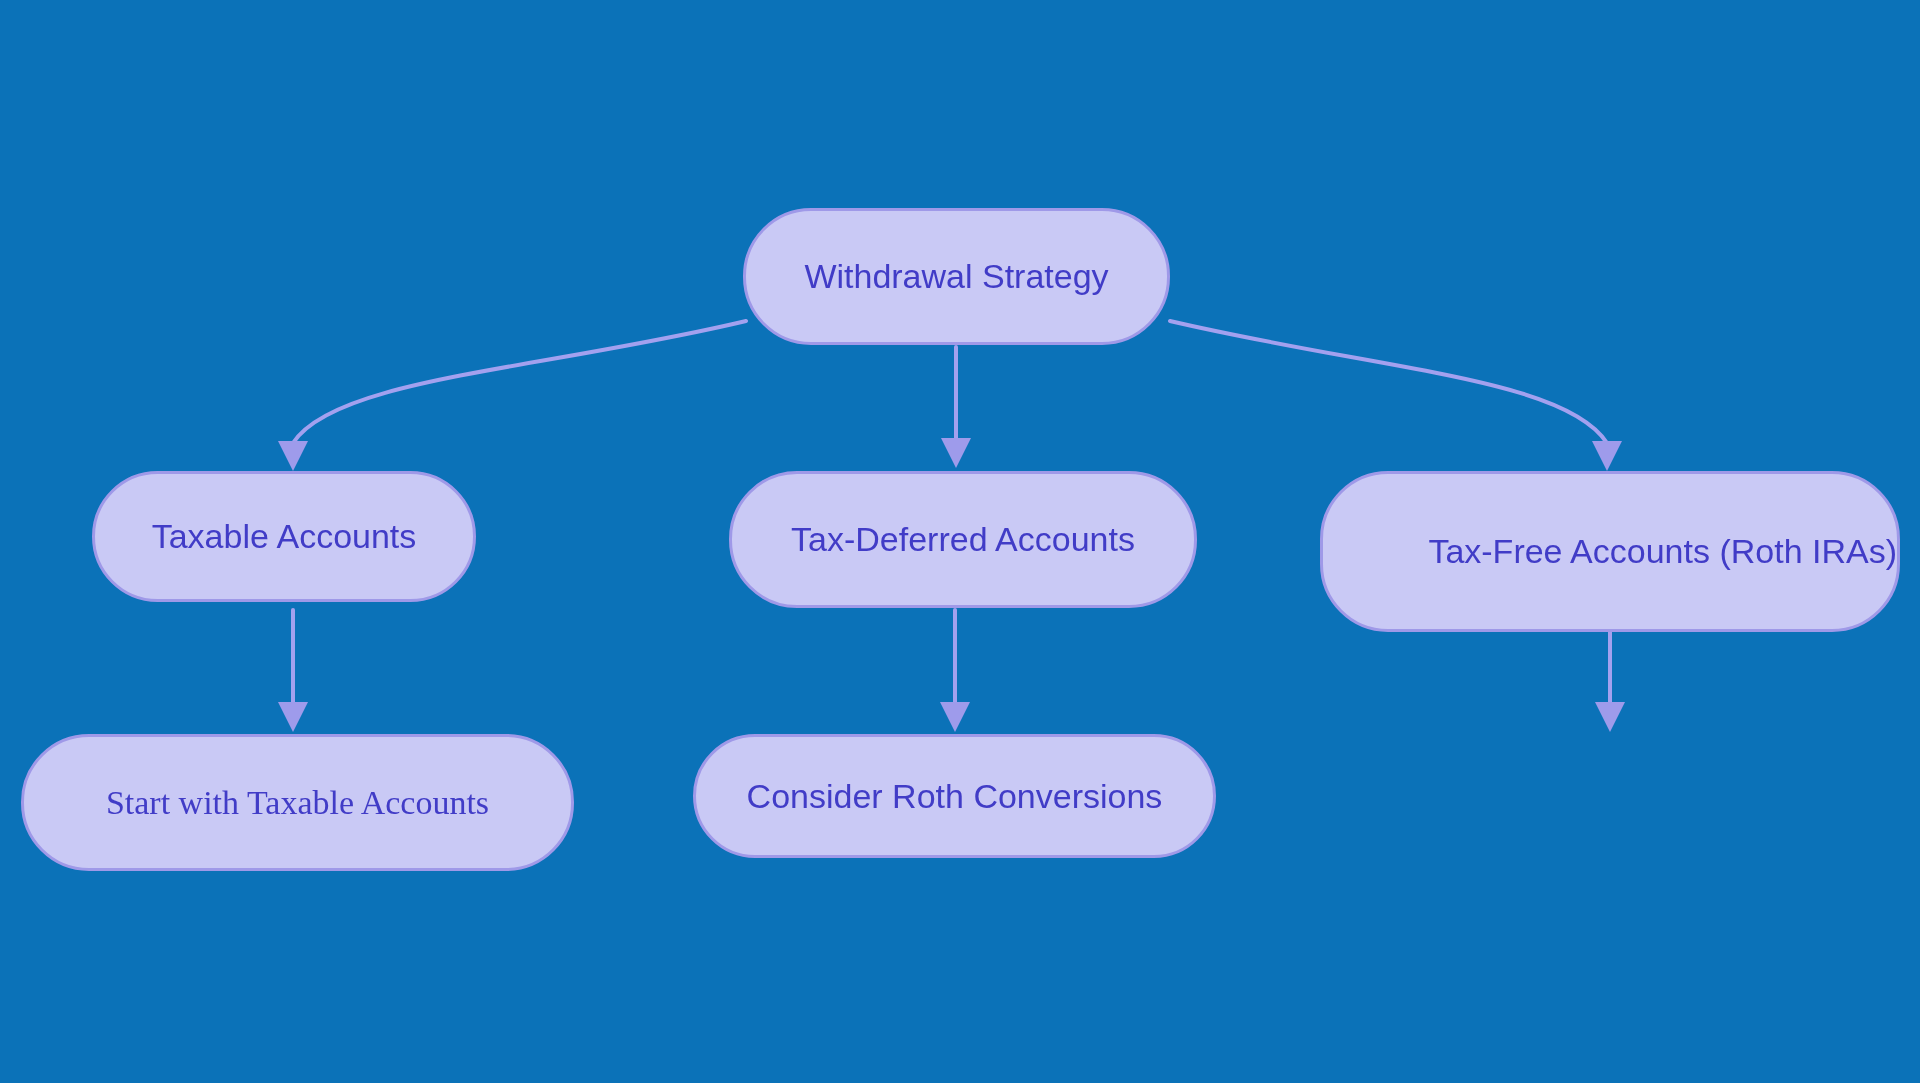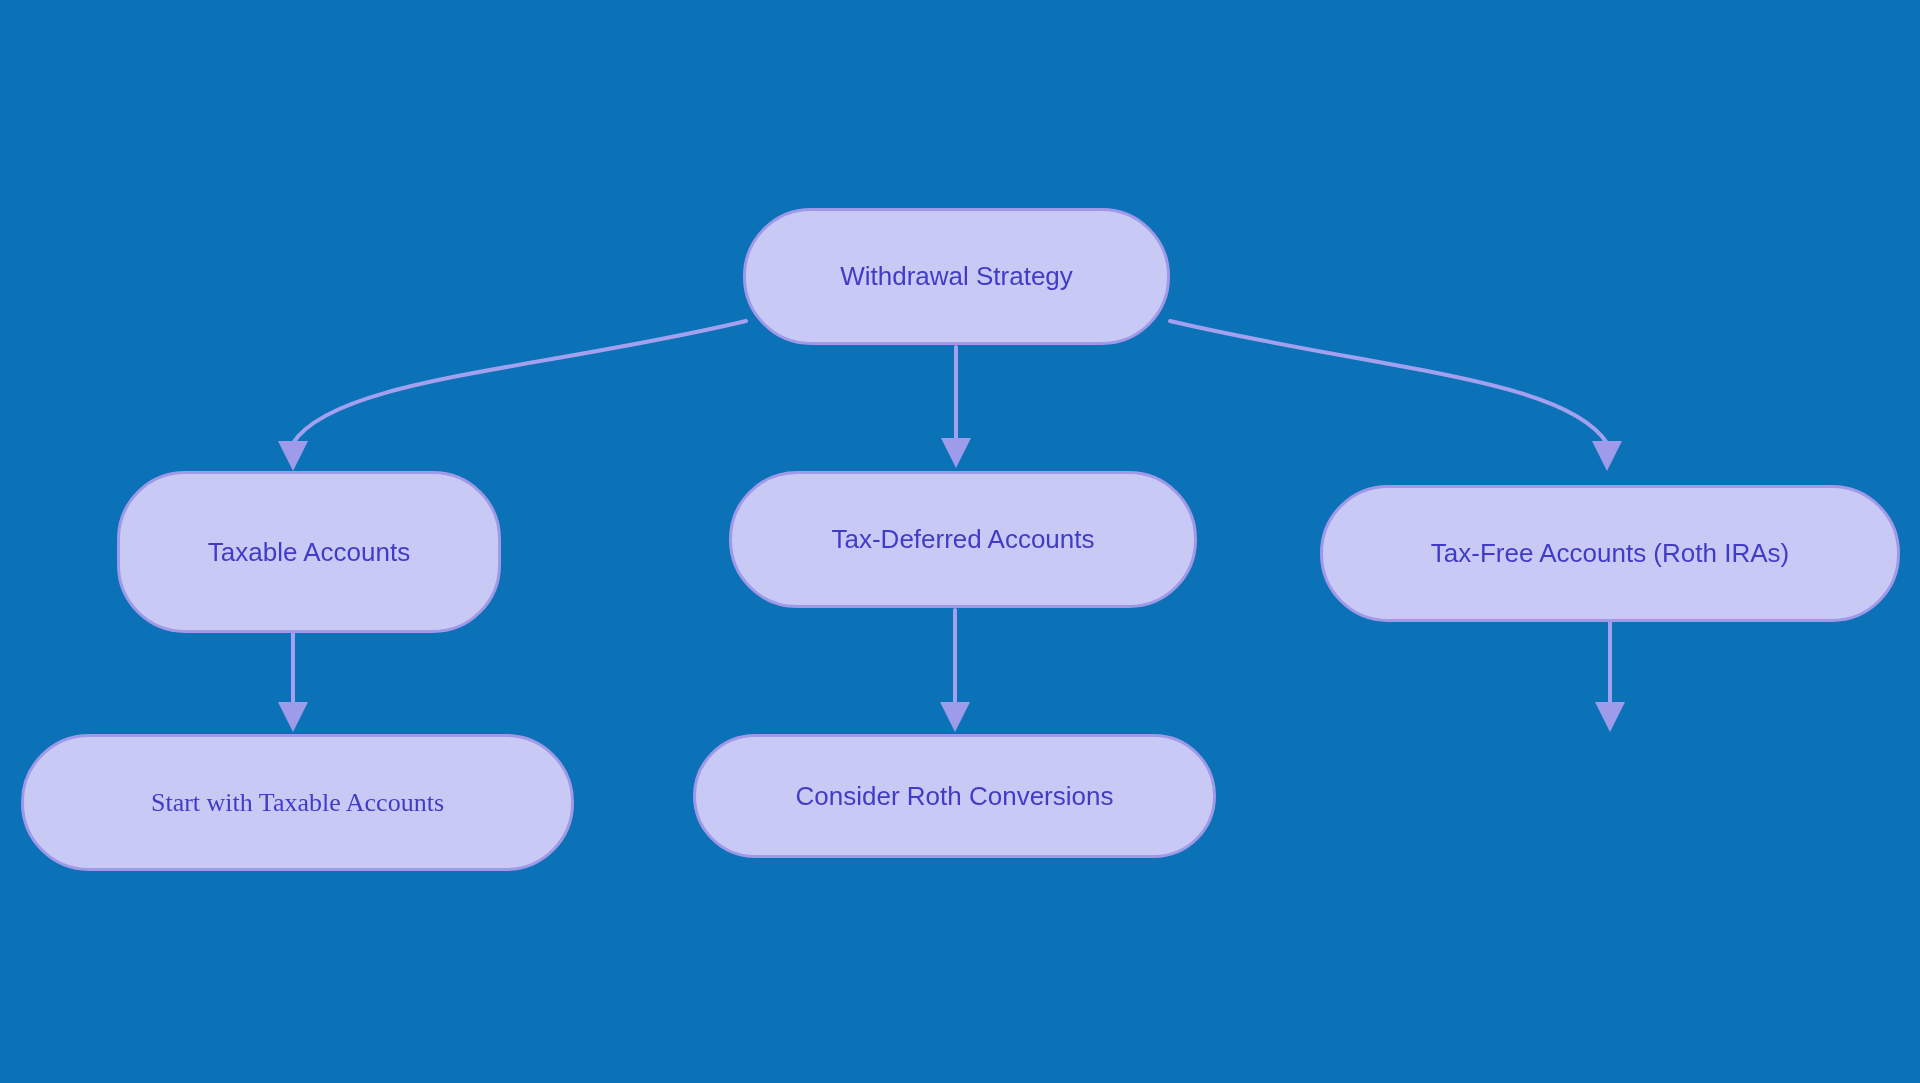--- a/index.html
+++ b/index.html
@@ -39,28 +39,28 @@
   }
   .node {
     position: absolute;
     display: flex;
     align-items: center;
     justify-content: center;
     background: var(--node_fill);
     border: 3px solid var(--node_border);
     border-radius: 68px;
     color: var(--node_text);
-    font-size: 26px;
+    font-size: 34px;
     text-align: center;
     white-space: nowrap;
   }
   .node-root          { left: 743px;  top: 208px; width: 427px; height: 137px; }
-  .node-taxable       { left: 117px;  top: 471px; width: 384px; height: 162px; }
+  .node-taxable       { left: 92px;  top: 471px; width: 384px; height: 131px; }
   .node-tax-deferred  { left: 729px;  top: 471px; width: 468px; height: 137px; }
-  .node-tax-free      { left: 1320px; top: 485px; width: 580px; height: 137px; }
+  .node-tax-free      { left: 1320px; top: 471px; width: 580px; height: 161px; justify-content: flex-end; }
   .node-start-taxable { left: 21px;   top: 734px; width: 553px; height: 137px; font-family: Liberation Serif, serif; }
   .node-roth-conv     { left: 693px;  top: 734px; width: 523px; height: 124px; }
   .node-capital-gains { left: 1344px; top: 734px; width: 525px; height: 137px; }
 </style>
 </head>
 <body>
 
 <div class="canvas">
 
   <svg class="edges-layer" viewBox="0 0 1920 1083" xmlns="http://www.w3.org/2000/svg">

